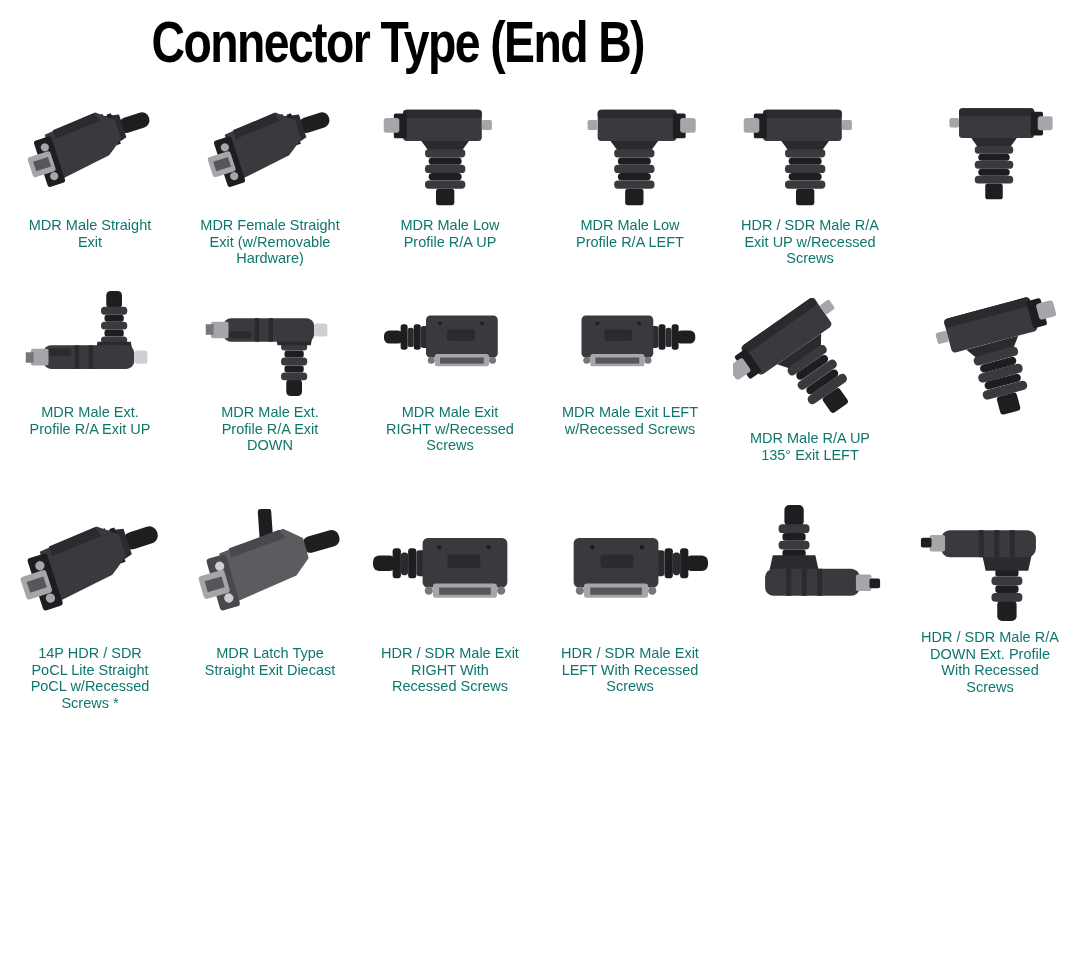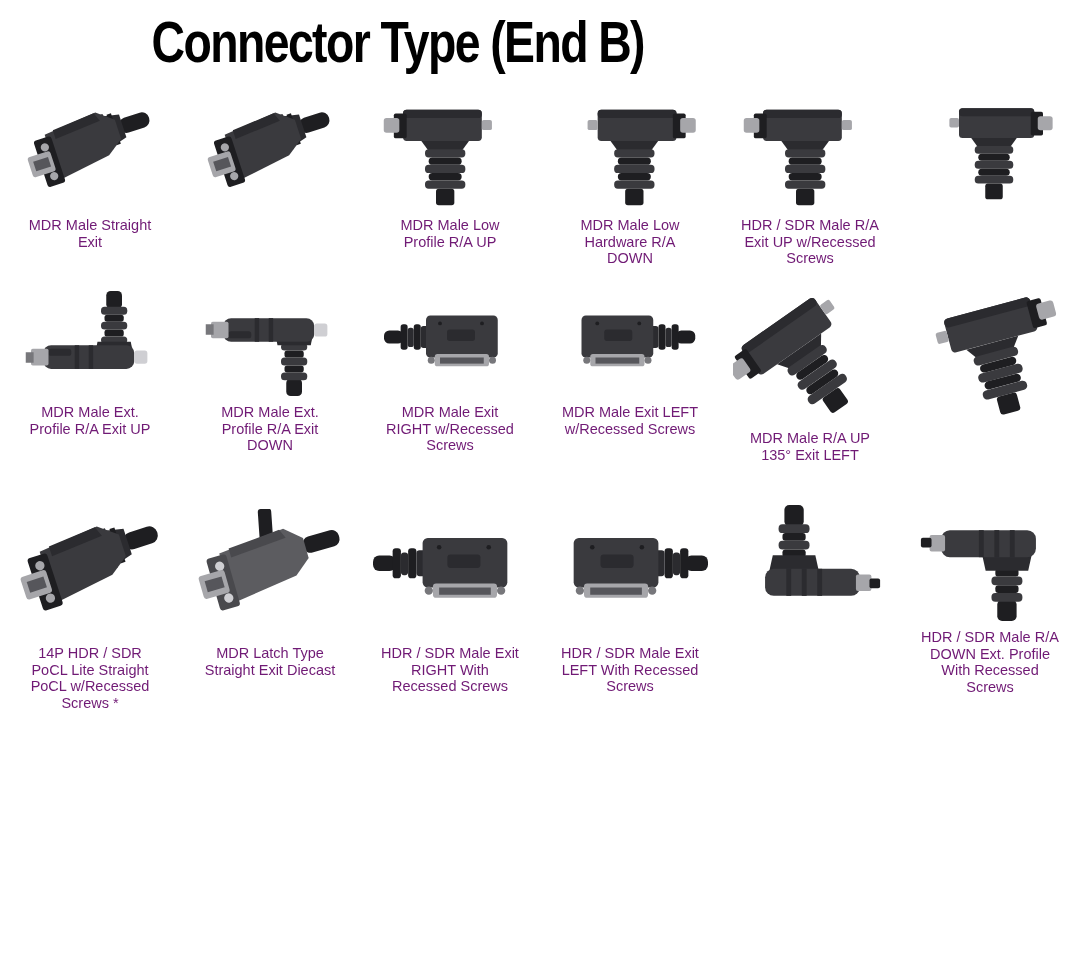--- a/index.html
+++ b/index.html
@@ -29,21 +29,21 @@
   .row1 .imgbox{height:112px;}
   .row2 .imgbox{height:138px;}
   .row3 .imgbox{height:122px;}
   .imgbox svg{width:auto;}
   .row0 .imgbox svg{height:110px;}
   .row1 .imgbox svg{height:105px;}
   .row2 .imgbox svg{height:124px;}
   .row3 .imgbox svg{height:116px;}
   .caption{
     width:140px;margin-top:5px;
-    font-size:14.5px;line-height:16.5px;color:#701a75;
+    font-size:14.5px;line-height:16.5px;color:#0f766e;
     text-align:center;
   }
 </style>
 </head>
 <body>
 
 <div class="title-wrap">
   <span class="title">Connector Type (End B)</span>
 </div>
 
@@ -83,20 +83,21 @@
               <path d="M44 25 L92 21 L96 31 L44 35 Z" fill="#2b2b2f"></path>
               <rect x="20" y="30" width="20" height="53" rx="3" fill="#1e1e21"></rect>
               <circle cx="30" cy="40" r="4.5" fill="#a6a6aa"></circle>
               <circle cx="30" cy="73" r="4.5" fill="#a6a6aa"></circle>
               <rect x="8" y="45" width="26" height="23" rx="3" fill="#a6a6aa"></rect>
               <rect x="13" y="51" width="17" height="11" fill="#56565b"></rect>
             </g>
           </g>
         </svg>
       </div>
+      <div class="caption">MDR Female Straight Exit (w/Removable Hardware)</div>
     </div>
     <div class="cell row0">
       <div class="imgbox">
         <svg viewBox="0 0 150 120" width="135" height="108">
           <g>
             <rect x="24" y="14" width="86" height="34" rx="4" fill="#3a3a3e"></rect>
             <rect x="24" y="14" width="86" height="9" rx="4" fill="#2b2b2f"></rect>
             <rect x="14" y="18" width="14" height="27" rx="2" fill="#1e1e21"></rect>
             <rect x="3" y="23" width="17" height="16" rx="3" fill="#a6a6aa"></rect>
             <rect x="110" y="25" width="11" height="11" rx="2" fill="#a6a6aa"></rect>
@@ -124,21 +125,21 @@
             <path d="M44 48 L96 48 L88 59 L52 59 Z" fill="#2b2b2f"></path>
             <rect x="48" y="57" width="44" height="9" rx="4" fill="#3a3a3e"></rect>
             <rect x="52" y="66" width="36" height="8" rx="4" fill="#1e1e21"></rect>
             <rect x="48" y="74" width="44" height="9" rx="4" fill="#3a3a3e"></rect>
             <rect x="52" y="83" width="36" height="8" rx="4" fill="#1e1e21"></rect>
             <rect x="48" y="91" width="44" height="9" rx="4" fill="#3a3a3e"></rect>
             <rect x="60" y="100" width="20" height="18" rx="3" fill="#1e1e21"></rect>
           </g>
         </svg>
       </div>
-      <div class="caption">MDR Male Low Hardware R/A DOWN</div>
+      <div class="caption">MDR Male Low Profile R/A LEFT</div>
     </div>
     <div class="cell row0">
       <div class="imgbox">
         <svg viewBox="0 0 150 120" width="135" height="108">
           <g>
             <rect x="24" y="14" width="86" height="34" rx="4" fill="#3a3a3e"></rect>
             <rect x="24" y="14" width="86" height="9" rx="4" fill="#2b2b2f"></rect>
             <rect x="14" y="18" width="14" height="27" rx="2" fill="#1e1e21"></rect>
             <rect x="3" y="23" width="17" height="16" rx="3" fill="#a6a6aa"></rect>
             <rect x="110" y="25" width="11" height="11" rx="2" fill="#a6a6aa"></rect>

